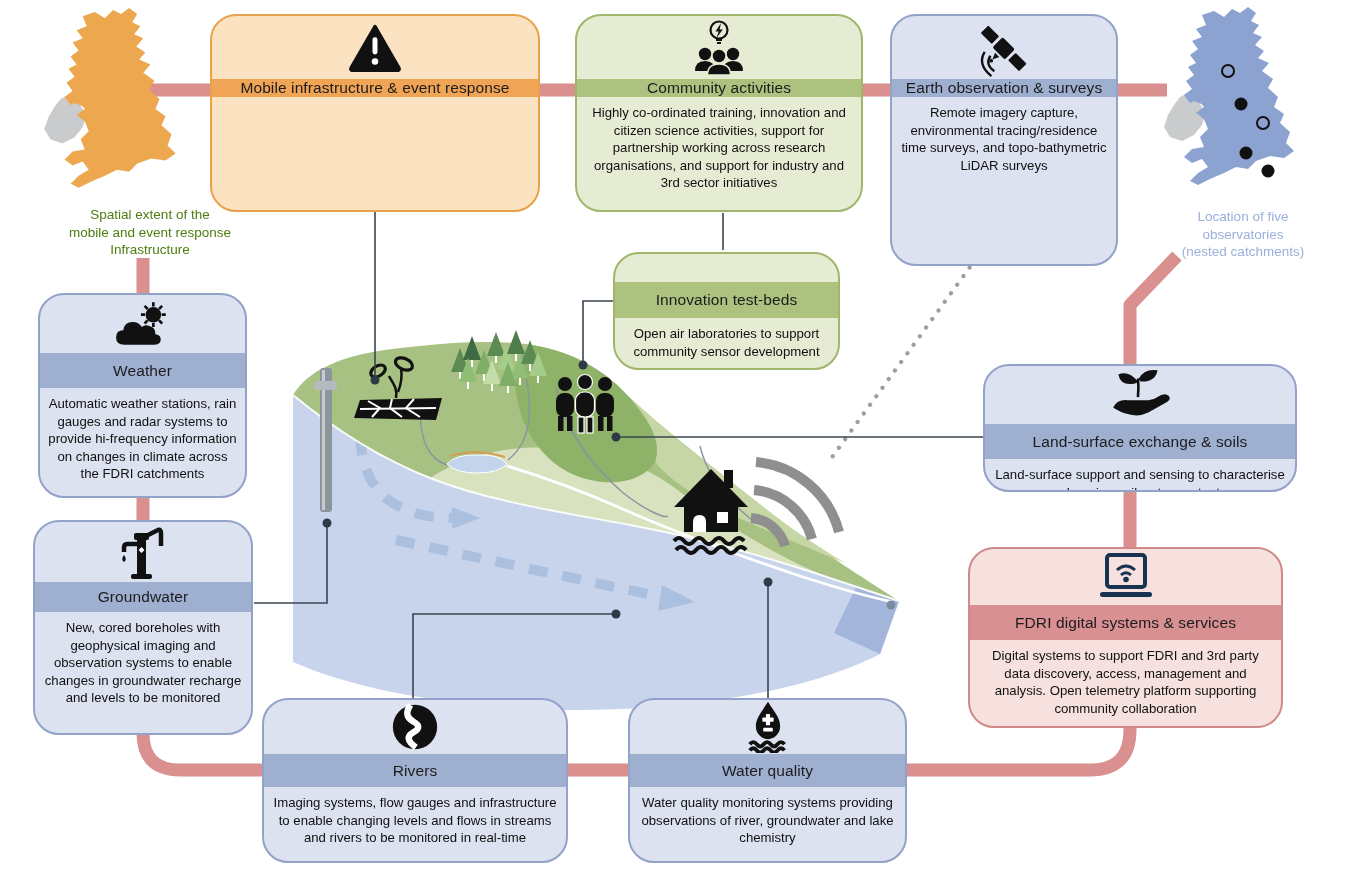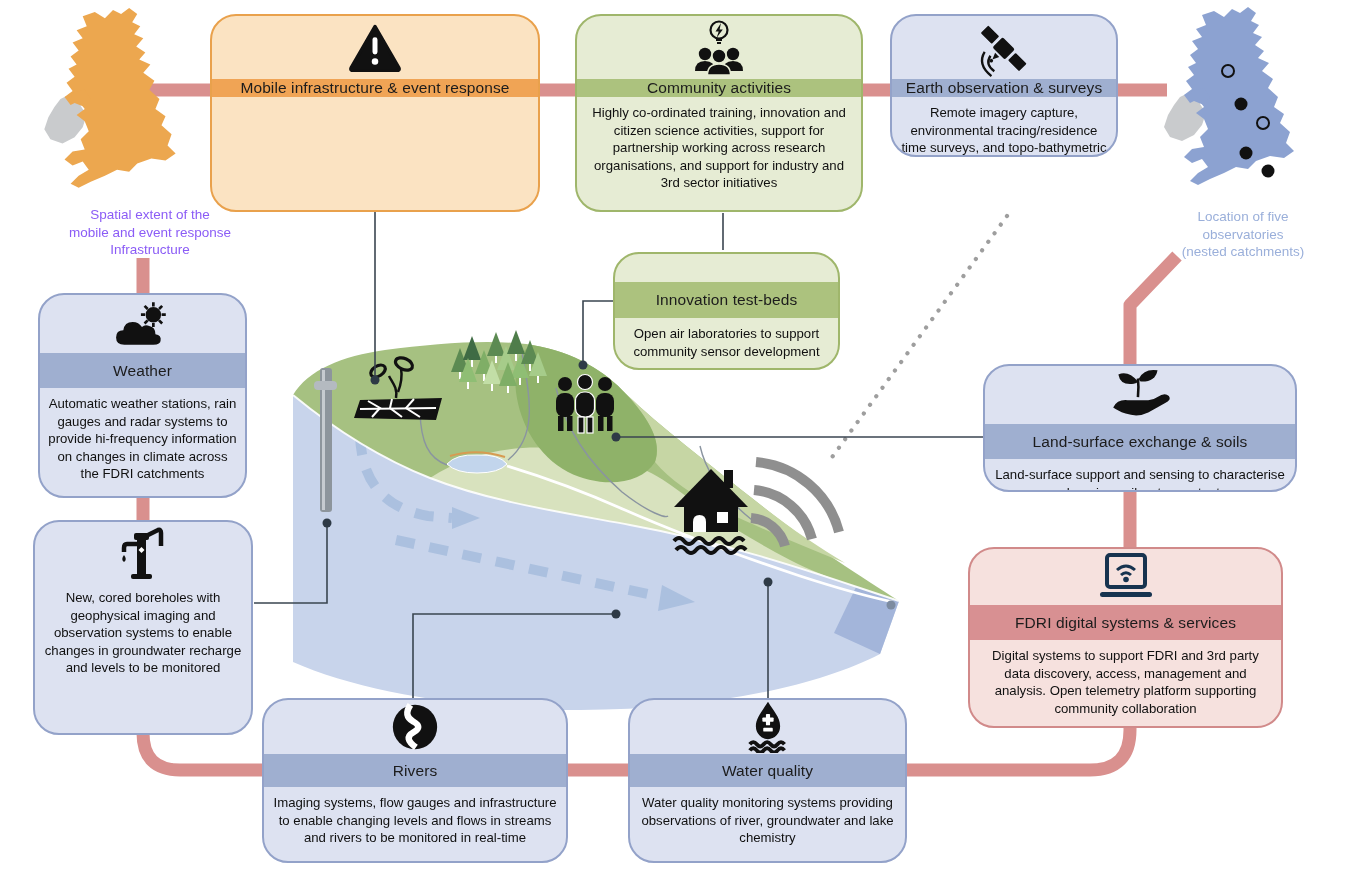--- a/index.html
+++ b/index.html
@@ -16,21 +16,21 @@
             padding:7px 8px 4px;}
   .box.orange{background:#FBE3C2;border:2px solid #E9A14C;}
   .box.orange .hdr{background:#F0A455;}
   .box.green{background:#E6ECD4;border:2px solid #9FB66B;}
   .box.green .hdr{background:#ACC27E;text-align:right;}
   .box.blue{background:#DDE2F1;border:2px solid #93A2C9;}
   .box.blue .hdr{background:#9FAFD0;}
   .box.pink{background:#F6E1DE;border:2px solid #D18A8A;}
   .box.pink .hdr{background:#D89092;}
   .caption{position:absolute;z-index:1;text-align:center;font-size:13.5px;line-height:1.3;}
-  .caption.orange-text{color:#8b5cf6;}
+  .caption.orange-text{color:#4d7c0f;}
   .caption.blue-text{color:#9AAFDA;}
 </style>
 </head>
 <body>
 
 <div id="stage">
 
   <svg id="scene" width="1356" height="872" viewBox="0 0 1356 872">
 
     <g stroke="#D9908E" stroke-width="13" fill="none">
@@ -244,21 +244,21 @@
         <circle cx="46" cy="35" r="6.2" fill="#111"></circle>
         <path d="M36 52 Q36 42 46 42 Q56 42 56 52 Z" fill="#111"></path>
         <circle cx="32" cy="37" r="7" fill="#111" stroke="#E6ECD4" stroke-width="1.5"></circle>
         <path d="M20.5 56 Q20.5 45 32 45 Q43.5 45 43.5 56 Z" fill="#111" stroke="#E6ECD4" stroke-width="1.5"></path>
       </svg>
     </div>
     <div class="hdr">Community activities</div>
     <div class="bod">Highly co-ordinated training, innovation and citizen science activities, support for partnership working across research organisations, and support for industry and 3rd sector initiatives</div>
   </div>
 
-  <div class="box blue" style="left:890px;top:14px;width:228px;height:143px">
+  <div class="box blue" style="left:890px;top:14px;width:228px;height:252px">
     <div class="top" style="height:63px">
       <svg width="58" height="58" viewBox="0 0 60 60">
         <g transform="rotate(45 30 30)" fill="#111">
           <rect x="2" y="25" width="16" height="11" rx="1"></rect>
           <rect x="42" y="25" width="16" height="11" rx="1"></rect>
           <rect x="21" y="23" width="18" height="15" rx="2"></rect>
           <path d="M27 40 L33 40 L30 47 Z"></path>
           <circle cx="30" cy="48.5" r="1.8"></circle>
         </g>
         <g stroke="#111" stroke-width="2.4" fill="none">
@@ -303,20 +303,21 @@
       <svg width="54" height="56" viewBox="0 0 52 56">
         <rect x="14" y="50" width="21" height="5" rx="2" fill="#111"></rect>
         <rect x="20" y="14" width="9" height="38" fill="#111"></rect>
         <rect x="17" y="9" width="15" height="7" rx="2" fill="#111"></rect>
         <path d="M29 12 L41 6 Q44 5 44 9 L44 22" stroke="#111" stroke-width="4.5" fill="none"></path>
         <path d="M20 20 H10 Q7 20 7 24 L7 28" stroke="#111" stroke-width="4.5" fill="none"></path>
         <path d="M7 31 q3.5 4.5 0 7 q-3.5 -2.5 0 -7" fill="#111"></path>
         <rect x="22.4" y="23.9" width="4.2" height="4.2" transform="rotate(45 24.5 26)" fill="#fff"></rect>
       </svg>
     </div>
+    <div class="hdr" style="height:30px">Groundwater</div>
     <div class="bod">New, cored boreholes with geophysical imaging and observation systems to enable changes in groundwater recharge and levels to be monitored</div>
   </div>
 
   <div class="box blue" style="left:983px;top:364px;width:314px;height:128px">
     <div class="top" style="height:58px">
       <svg width="66" height="54" viewBox="0 0 64 52">
         <path d="M30 28 Q31 18 30 10" stroke="#111" stroke-width="2.5" fill="none"></path>
         <path d="M30 13 Q21 2 11 6 Q13 17 26 15 Q29 15 30 13 Z" fill="#111"></path>
         <path d="M31 10 Q36 0 49 2 Q47 13 34 13 Q31 13 31 10 Z" fill="#111"></path>
         <path d="M6 38 Q10 30 20 31 L40 31 Q45 31 49 28 Q56 23 60 27 Q63 31 56 34 L40 43 Q30 48 18 44 Q10 41 6 38 Z" fill="#111"></path>

